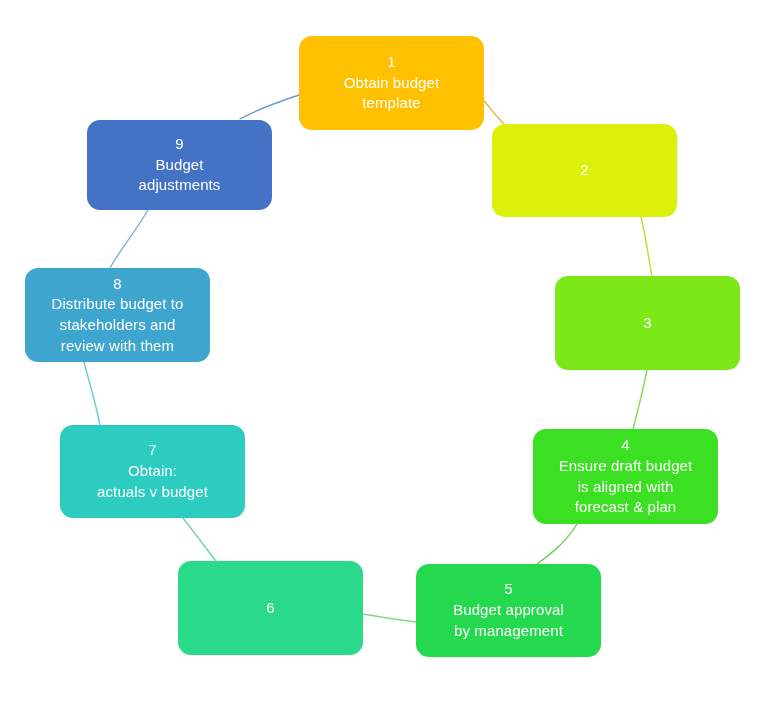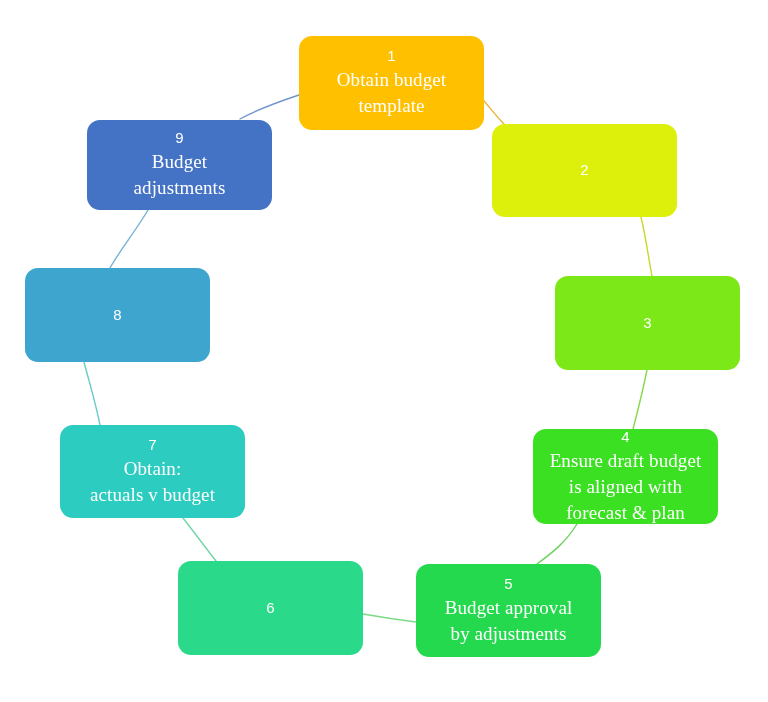--- a/index.html
+++ b/index.html
@@ -43,23 +43,22 @@
     letter-spacing: 0.1px;
   }
   .node .num {
     display: block;
     font-size: 15px;
     line-height: 1.38;
   }
   .node .label {
     display: block;
     white-space: pre-line;
-    font-size: 19px;
+    font-size: 15px;
     line-height: 1.38;
-    font-family: Liberation Serif, serif;
   }
 </style>
 </head>
 <body>
 
 <div id="canvas" style="width: 768px; height: 702px; background: rgb(255, 255, 255);">
 
   <svg id="connectors" viewBox="0 0 768 702" width="768" height="702" xmlns="http://www.w3.org/2000/svg">
       <path d="M 484 101 C 492 110 495 115 504 124" stroke="#E8B53C" stroke-width="1.4" fill="none" stroke-linecap="round"></path>
       <path d="M 641 217 C 646 238 648 255 652 276" stroke="#C8D92C" stroke-width="1.4" fill="none" stroke-linecap="round"></path>
@@ -86,32 +85,35 @@
       </div>
       <div class="node" style="left: 533px; top: 429px; width: 185px; height: 95px; background: rgb(59, 224, 34); color: rgb(255, 255, 255);">
         <span class="num">4</span>
         <span class="label">Ensure draft budget
 is aligned with
 forecast &amp; plan</span>
       </div>
       <div class="node" style="left: 416px; top: 564px; width: 185px; height: 93px; background: rgb(37, 217, 79); color: rgb(255, 255, 255);">
         <span class="num">5</span>
         <span class="label">Budget approval
-by adjustments</span>
+by management</span>
       </div>
       <div class="node" style="left: 178px; top: 561px; width: 185px; height: 94px; background: rgb(43, 217, 138); color: rgb(255, 255, 255);">
         <span class="num">6</span>
       </div>
       <div class="node" style="left: 60px; top: 425px; width: 185px; height: 93px; background: rgb(45, 204, 192); color: rgb(255, 255, 255);">
         <span class="num">7</span>
         <span class="label">Obtain:
 actuals v budget</span>
       </div>
       <div class="node" style="left: 25px; top: 268px; width: 185px; height: 94px; background: rgb(61, 165, 206); color: rgb(255, 255, 255);">
         <span class="num">8</span>
+        <span class="label">Distribute budget to
+stakeholders and
+review with them</span>
       </div>
       <div class="node" style="left: 87px; top: 120px; width: 185px; height: 90px; background: rgb(68, 114, 196); color: rgb(255, 255, 255);">
         <span class="num">9</span>
         <span class="label">Budget
 adjustments</span>
       </div>
     </div>
 
 </div>
 

